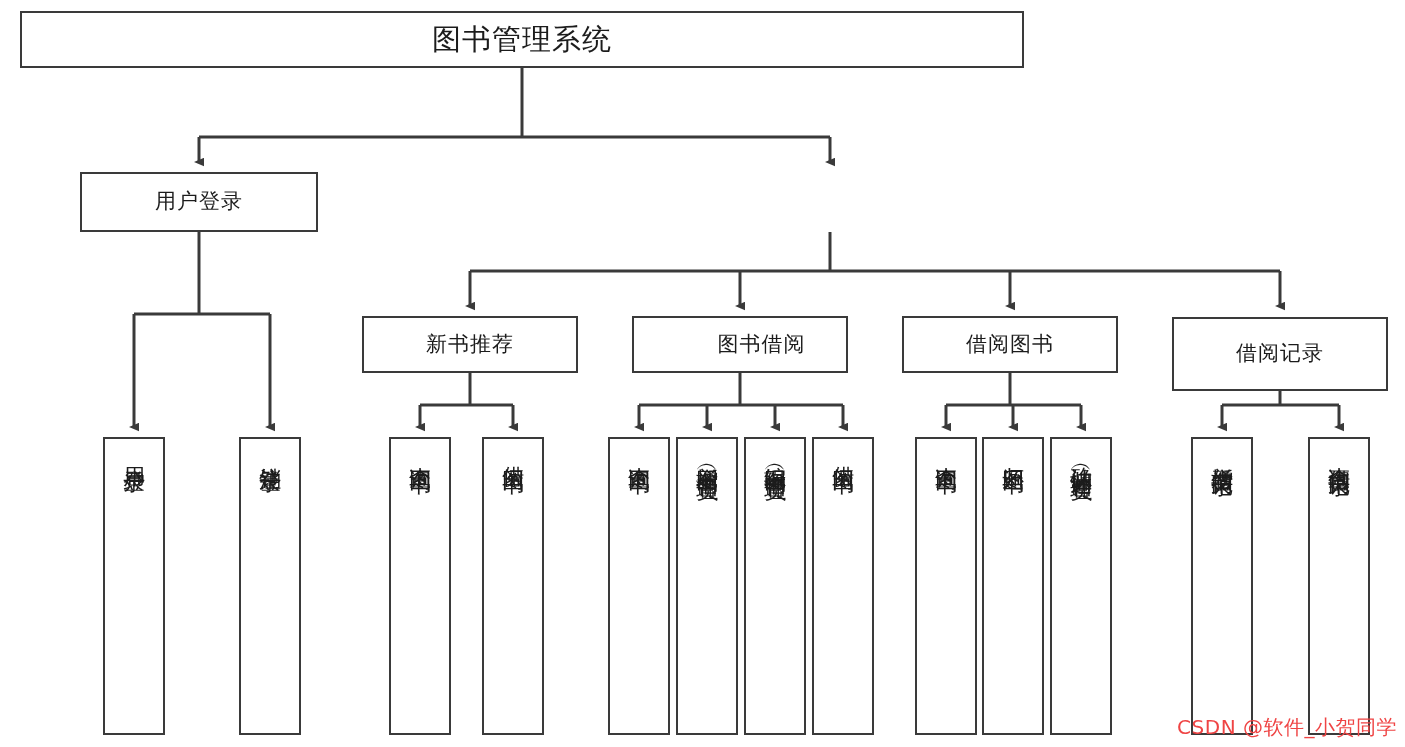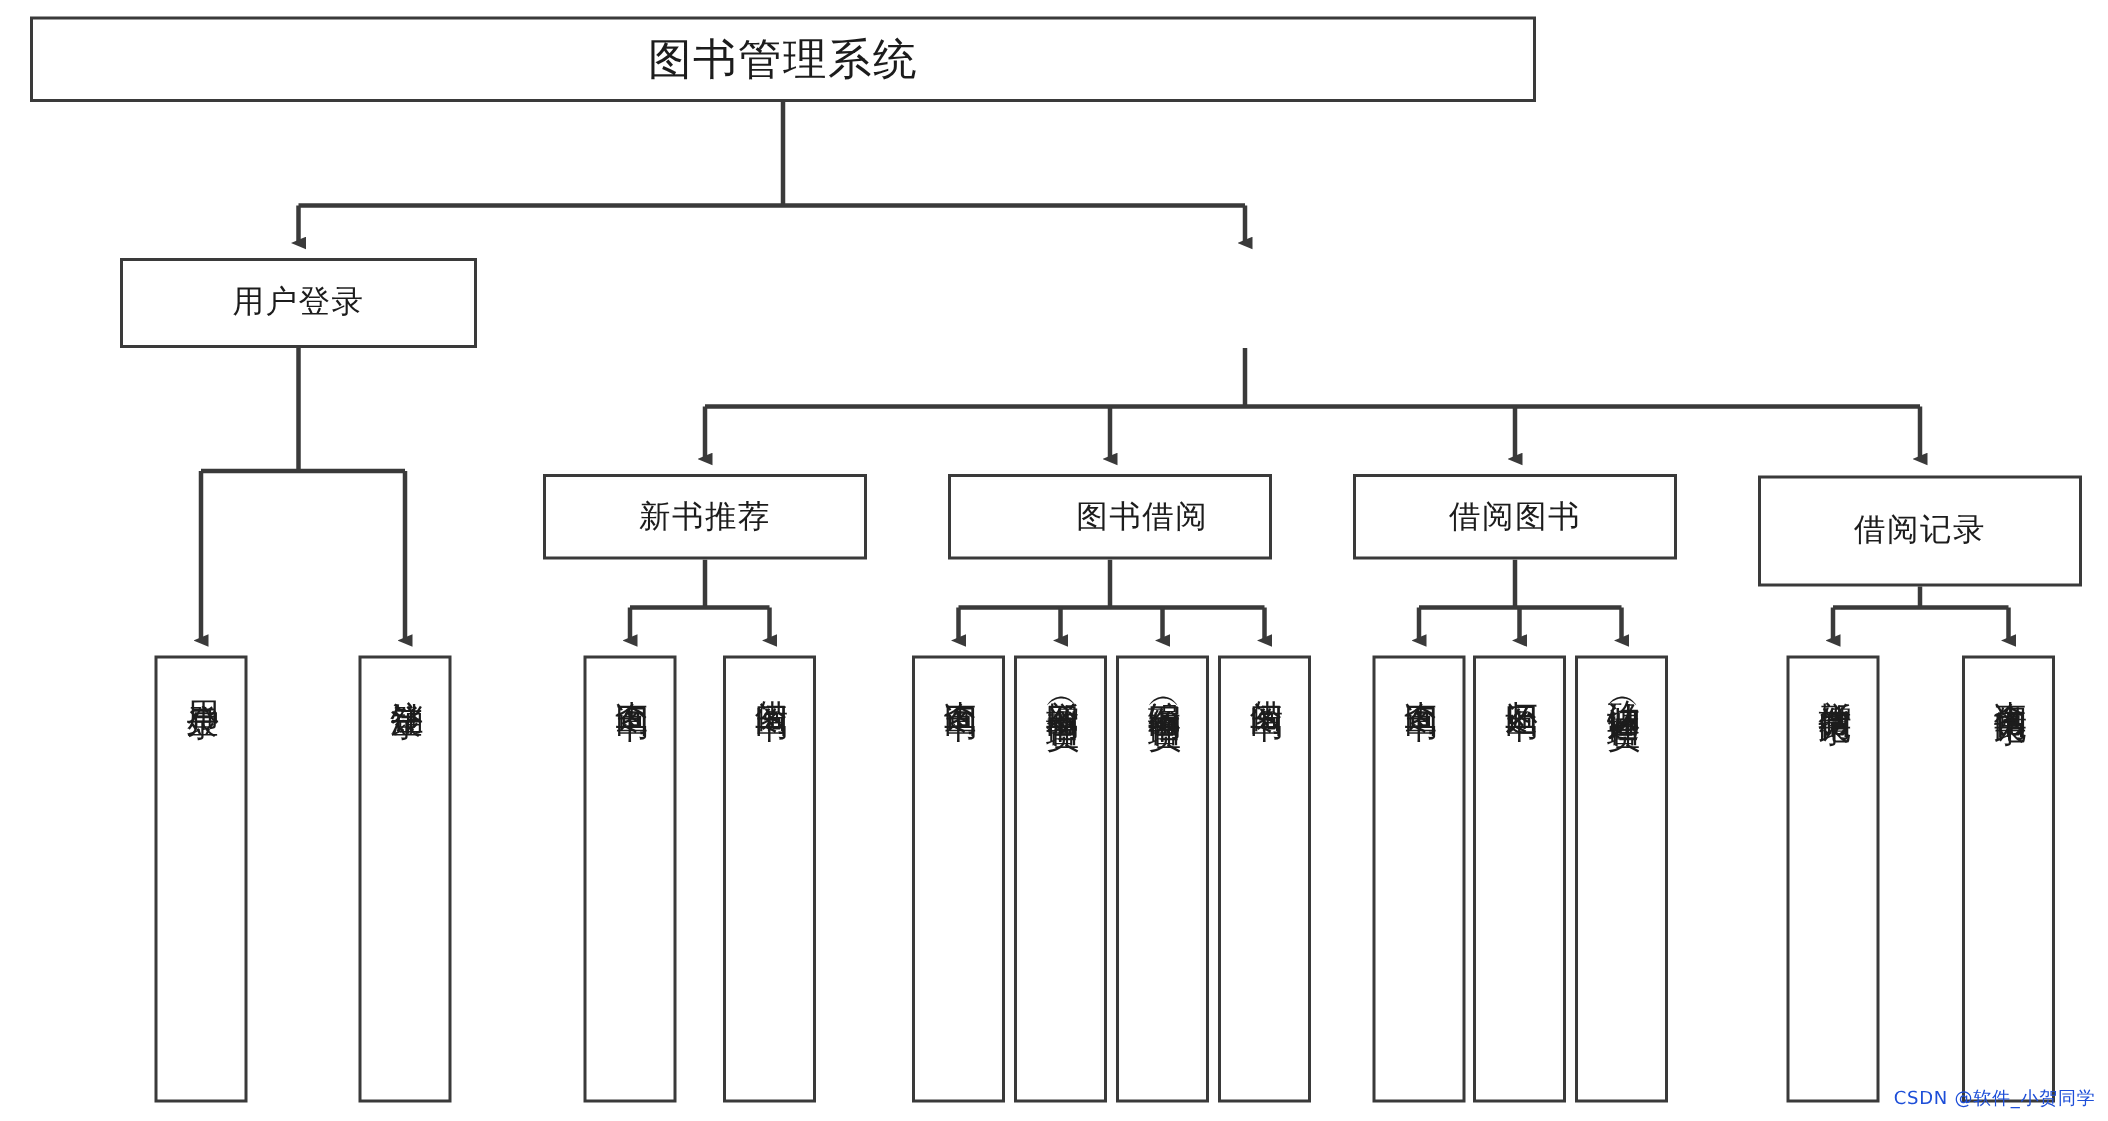--- a/index.html
+++ b/index.html
@@ -62,22 +62,22 @@
     line-height: 1.12;
     letter-spacing: 2px;
     text-align: left;
     white-space: nowrap;
   }
 
   .watermark {
     position: absolute;
     right: 8px;
     bottom: 6px;
-    font-size: 12px;
-    color: #1d4ed8;
+    font-size: 20px;
+    color: #ef4444;
     letter-spacing: 0.5px;
     white-space: nowrap;
     z-index: 5;
   }
 </style>
 </head>
 <body>
 
 <div id="canvas">
 

